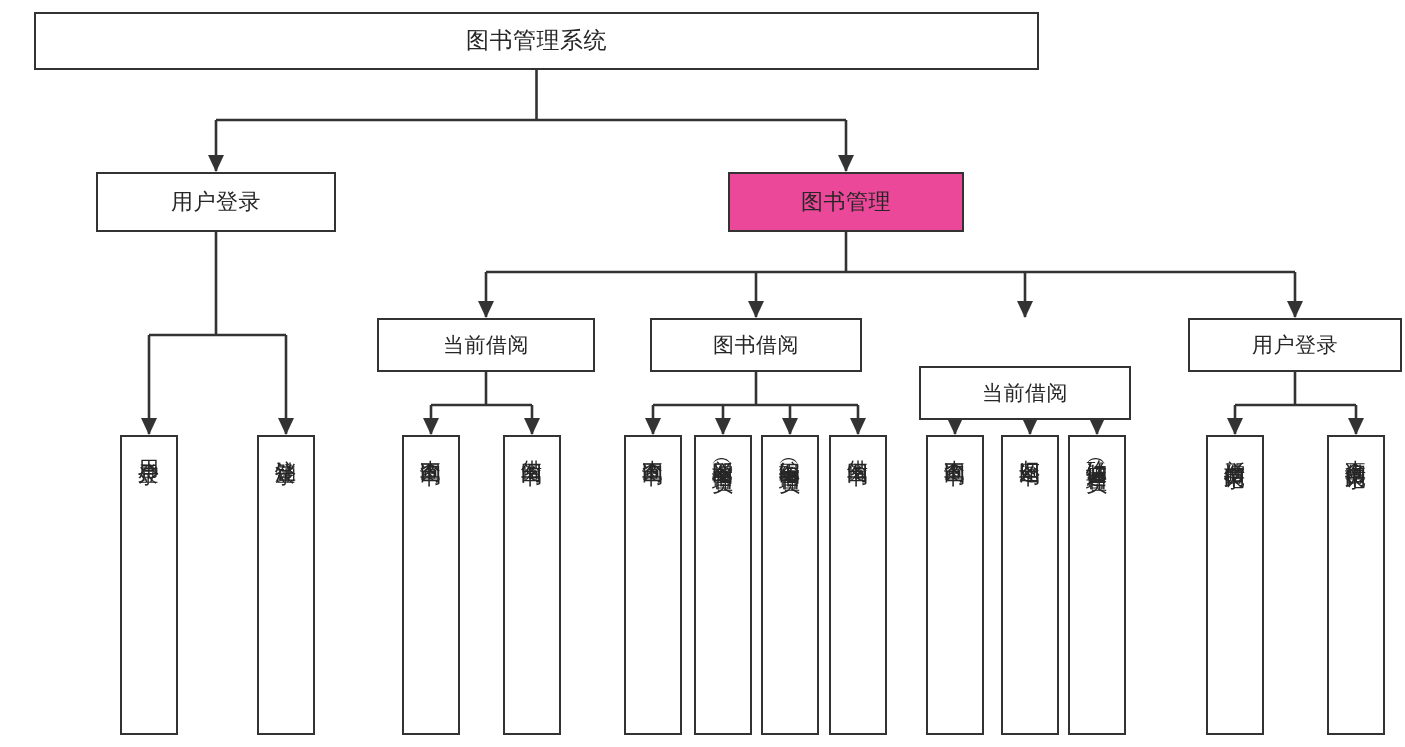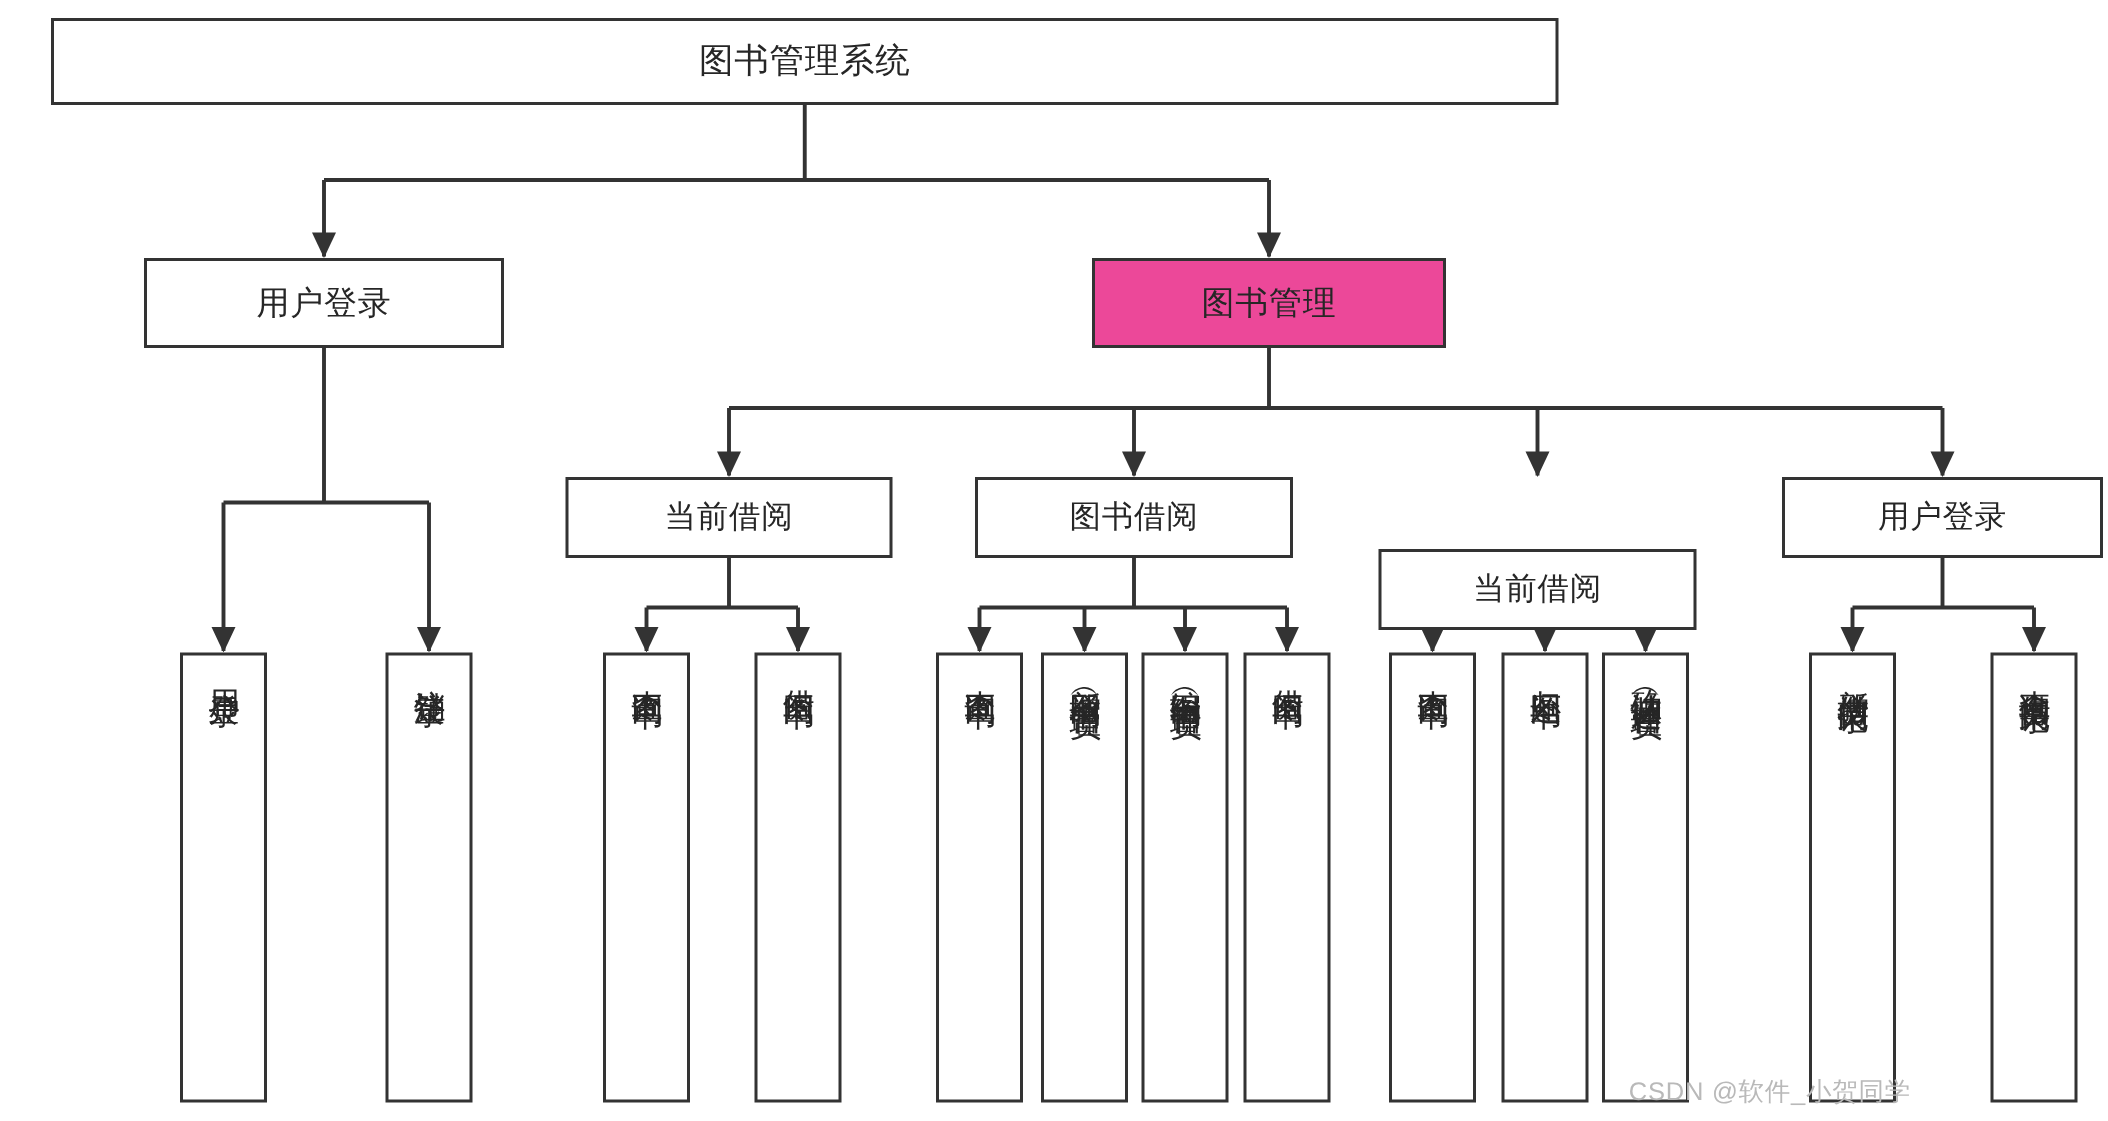--- a/index.html
+++ b/index.html
@@ -188,14 +188,13 @@
       <div class="node-box vertical level4" style="left: 1052px; top: 435px; width: 58px; height: 300px; border-color: rgb(51, 51, 51); background: rgb(255, 255, 255);">
         <span class="node-label" style="color: rgb(38, 38, 38);">确认归还（管理员）</span>
       </div>
       <div class="node-box vertical level4" style="left: 1190px; top: 435px; width: 58px; height: 300px; border-color: rgb(51, 51, 51); background: rgb(255, 255, 255);">
         <span class="node-label" style="color: rgb(38, 38, 38);">新增借阅记录</span>
       </div>
       <div class="node-box vertical level4" style="left: 1311px; top: 435px; width: 58px; height: 300px; border-color: rgb(51, 51, 51); background: rgb(255, 255, 255);">
         <span class="node-label" style="color: rgb(38, 38, 38);">查询借阅记录</span>
       </div>
     </div>
-  <div id="watermark">CSDN @软件_小贺同学</div>
 </div>
 
 </body></html>

